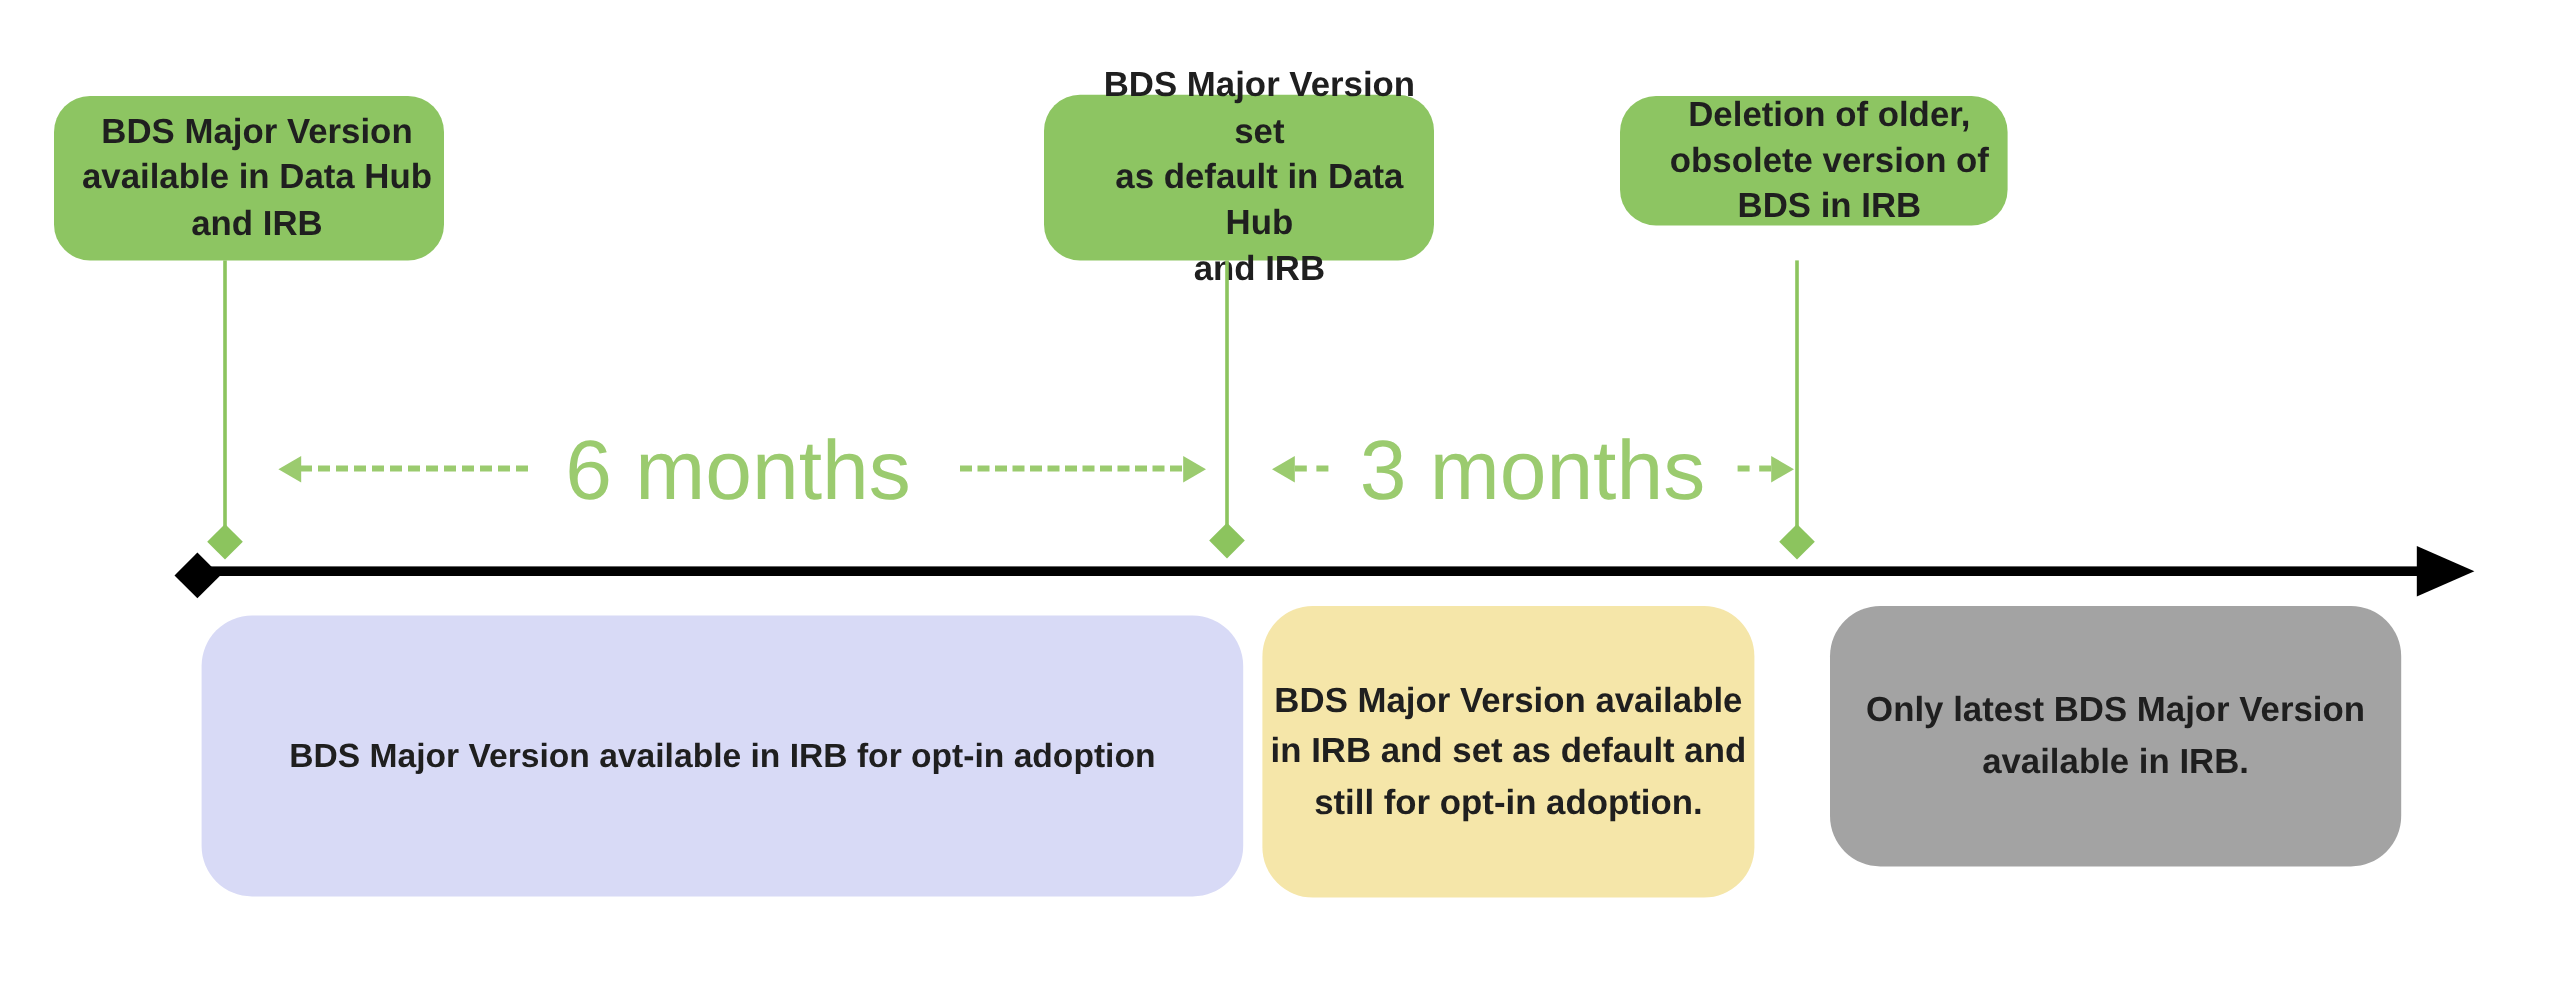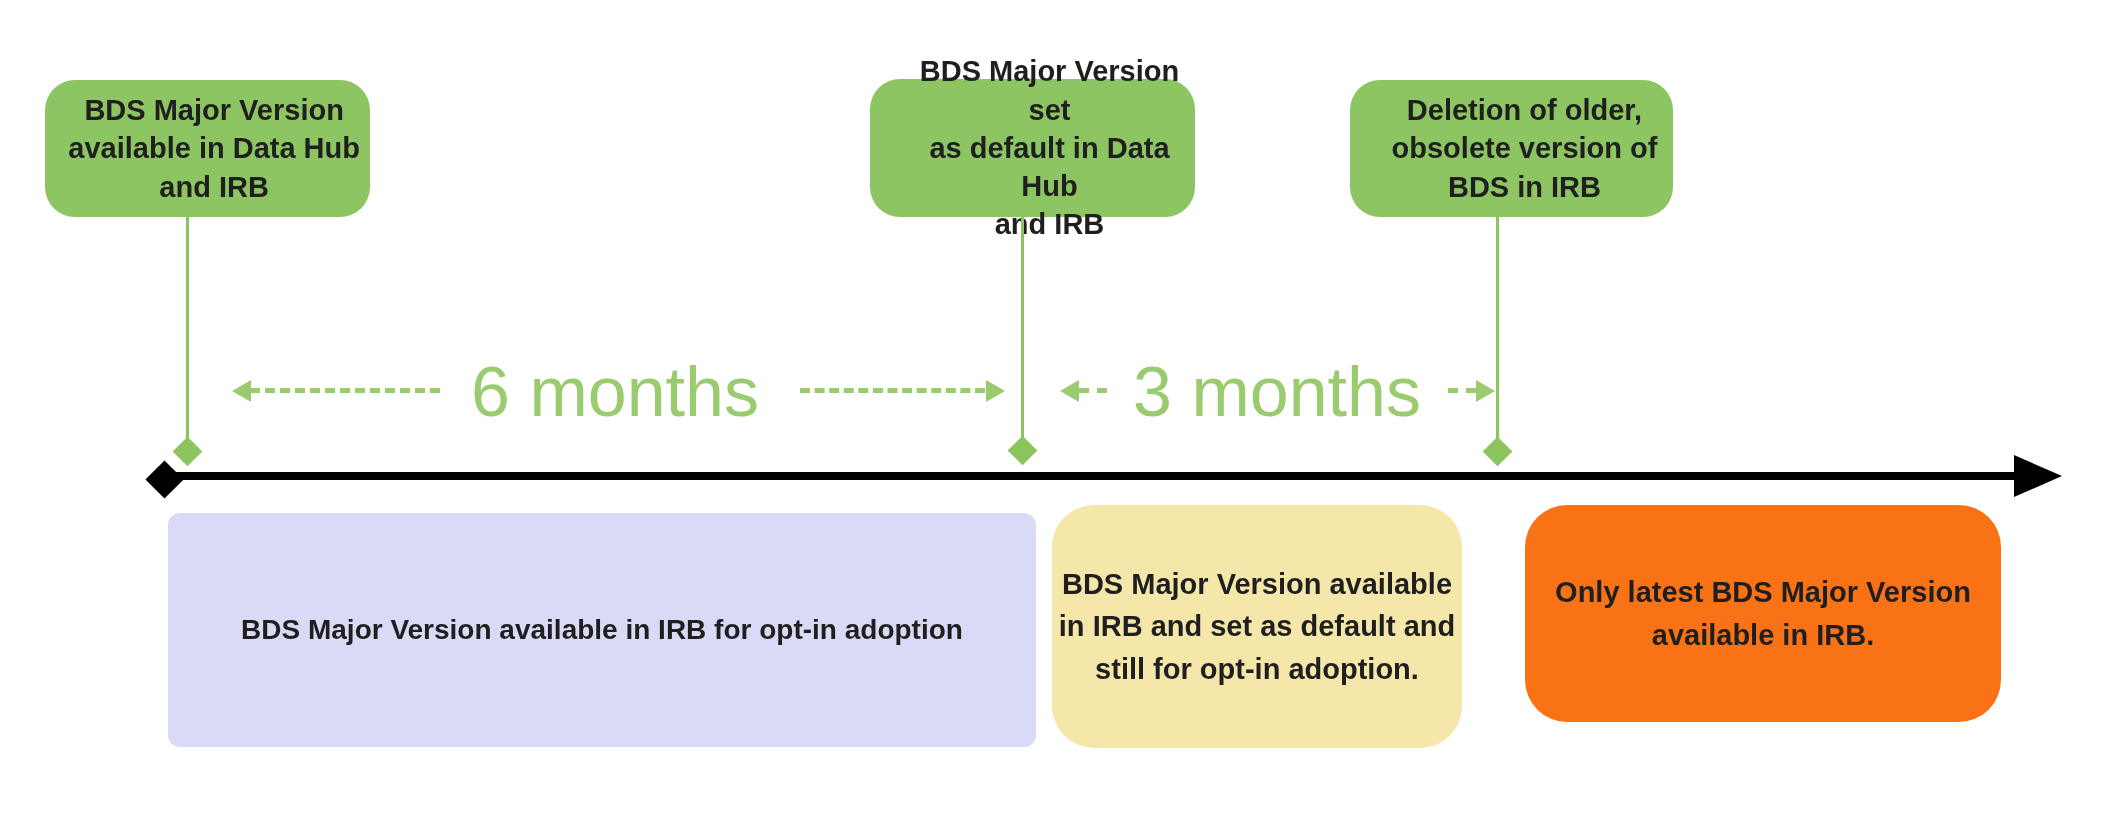--- a/index.html
+++ b/index.html
@@ -23,21 +23,21 @@
     color:#1F1F1F;
     font-weight:700;
     font-size:29px;
     line-height:1.32;
     white-space:pre-line;
     padding:6px 10px;
     box-sizing:border-box;
   }
   #callout-1{left:45px;  top:80px; width:325px; height:137px;justify-content:flex-end;}
   #callout-2{left:870px; top:79px; width:325px; height:138px;padding-left:44px;}
-  #callout-3{left:1350px;top:80px; width:323px; height:137px;padding-left:36px;}
+  #callout-3{left:1350px;top:80px; width:323px; height:108px;padding-left:36px;}
   
   .connector{position:absolute;width:3px;background:#8CC45E;}
   #connector-1{left:186px; top:217px;height:224px;}
   #connector-2{left:1021px;top:217px;height:224px;}
   #connector-3{left:1496px;top:217px;height:224px;}
   .marker{position:absolute;width:21px;height:21px;background:#8CC45E;transform:rotate(45deg);}
   #marker-1{left:177px; top:441px;}
   #marker-2{left:1012px;top:440px;}
   #marker-3{left:1487px;top:441px;}
   
@@ -79,23 +79,23 @@
     display:flex;
     align-items:center;
     justify-content:center;
     text-align:center;
     color:#1F1F1F;
     font-weight:700;
     line-height:1.45;
     white-space:pre-line;
     box-sizing:border-box;
   }
-  #phase-1{left:168px; top:513px;width:868px;height:234px;background:#D8DAF6;font-size:28px;padding:0 14px;border-radius:12px;}
+  #phase-1{left:168px; top:513px;width:868px;height:234px;background:#D8DAF6;font-size:28px;padding:0 14px;}
   #phase-2{left:1052px;top:505px;width:410px;height:243px;background:#F5E6A9;font-size:29px;padding:0 0;}
-  #phase-3{left:1525px;top:505px;width:476px;height:217px;background:#f97316;font-size:29px;padding:0 30px;}
+  #phase-3{left:1525px;top:505px;width:476px;height:217px;background:#a3a3a3;font-size:29px;padding:0 30px;}
 </style>
 </head>
 <body>
 
 <div id="canvas">
 
   <div class="callout" id="callout-1">
     <span>BDS Major Version
 available in Data Hub
 and IRB</span>

